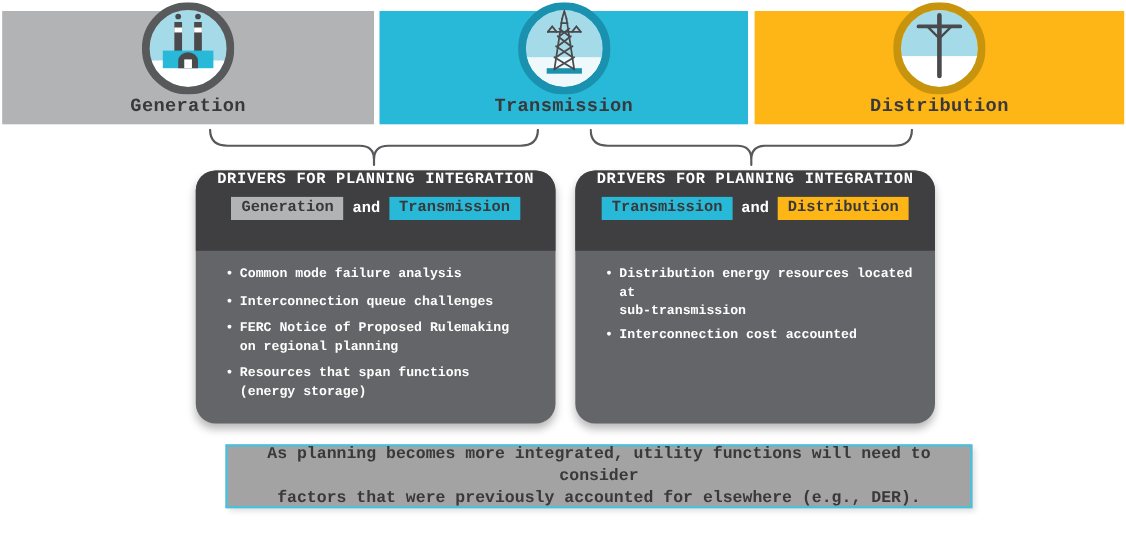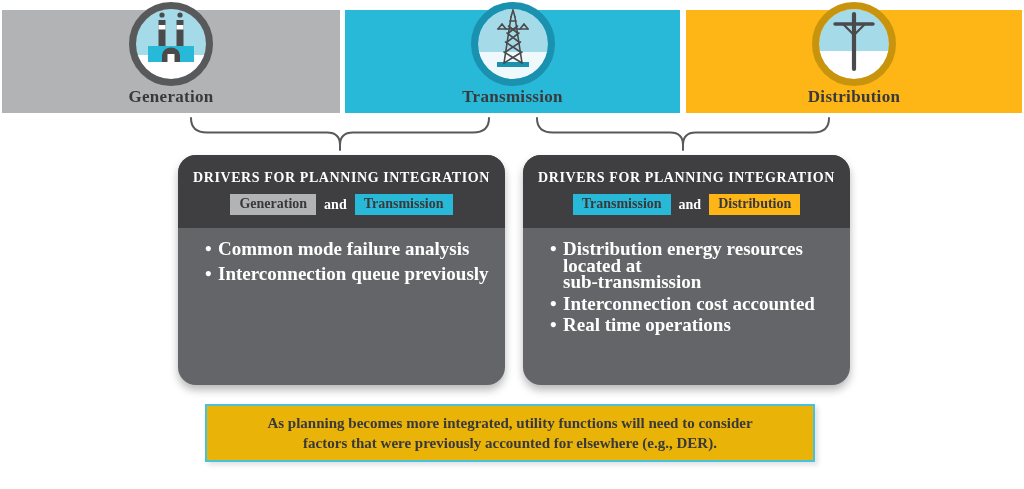--- a/index.html
+++ b/index.html
@@ -1,18 +1,18 @@
 <!DOCTYPE html>
 <html><head>
 <meta charset="utf-8">
 <style>
   html,body { margin:0; padding:0; background:#ffffff; }
   .stage {
     position:relative; width:1024px; height:489px; background:#ffffff;
-    font-family:Liberation Serif, serif; overflow:hidden;
+    font-family:Liberation Mono, monospace; overflow:hidden;
   }
   
   .banner { position:absolute; top:10px; height:103px; }
   .banner-gen  { left:2px;   width:338px; }
   .banner-trans{ left:345px; width:335px; }
   .banner-dist { left:686px; width:336px; }
   .sector-icon { position:absolute; top:-8px; left:50%; transform:translateX(-50%); width:84px; height:84px; }
   .banner-label {
     position:absolute; bottom:6px; left:0; width:100%; text-align:center;
     font-weight:bold; font-size:17px; letter-spacing:0.3px; color:#39393B;
@@ -24,42 +24,42 @@
   
   .card {
     position:absolute; top:155px; width:327px; height:230px;
     border-radius:18px; background:#646568;
     box-shadow:0 5px 8px rgba(0,0,0,0.28);
   }
   .card1 { left:178px; }
   .card2 { left:523px; }
   .card-header {
     height:73px; background:#3F3F41; border-radius:18px 18px 0 0;
-    box-sizing:border-box; padding-top:15px; text-align:center;
+    box-sizing:border-box; text-align:center;
   }
   .card-title {
     color:#ffffff; font-weight:bold; font-size:14px; letter-spacing:0.6px;
   }
   .badge-row { margin-top:8px; display:flex; justify-content:center; align-items:center; gap:8px; }
   .badge {
     font-weight:bold; font-size:14px; color:#39393B; padding:2px 9px 3px 9px;
   }
   .and-word { color:#ffffff; font-weight:bold; font-size:14px;text-align:right; }
   .card-body { margin:0; padding:13px 12px 0 26px; list-style:none; }
   .card-body li {
-    position:relative; color:#ffffff; font-size:19px; font-weight:bold;
+    position:relative; color:#ffffff; font-size:12px; font-weight:bold;
     line-height:16.5px; padding-left:14px; white-space:pre-line;
   }
   .card1 .card-body li { margin-bottom:8px; }
   .card2 .card-body li { margin-bottom:5px; }
   .card-body li::before { content:"\2022"; position:absolute; left:1px; }
   
   .note-box {
-    position:absolute; left:205px; top:404px; width:610px; height:58px;
-    box-sizing:border-box; background:#eab308; border:2px solid #45C3DE;
+    position:absolute; left:205px; top:404px; width:679px; height:58px;
+    box-sizing:border-box; background:#a3a3a3; border:2px solid #45C3DE;
     display:flex; align-items:center; justify-content:center; text-align:center;
     font-weight:bold; font-size:15px; line-height:20px; color:#39393B;
     padding:22px 16px; white-space:pre-line;
     box-shadow:3px 3px 5px rgba(0,0,0,0.12);
   }
 </style>
 </head>
 <body>
 
 <div class="stage">
@@ -148,37 +148,40 @@
     <div class="card-header" style="background: rgb(63, 63, 65);">
       <div class="card-title">DRIVERS FOR PLANNING INTEGRATION</div>
       <div class="badge-row">
         <span class="badge" style="background: rgb(177, 179, 180);">Generation</span>
         <span class="and-word">and</span>
         <span class="badge" style="background: rgb(41, 185, 216);">Transmission</span>
       </div>
     </div>
     <ul class="card-body">
       <li>Common mode failure analysis</li>
-      <li>Interconnection queue previously</li>
+      <li>Interconnection queue challenges</li>
+      <li>FERC Notice of Proposed Rulemaking
+on regional planning</li>
+      <li>Resources that span functions
+(energy storage)</li>
     </ul>
   </div>
 
   <div class="card card2">
     <div class="card-header" style="background: rgb(63, 63, 65);">
       <div class="card-title">DRIVERS FOR PLANNING INTEGRATION</div>
       <div class="badge-row">
         <span class="badge" style="background: rgb(41, 185, 216);">Transmission</span>
         <span class="and-word">and</span>
         <span class="badge" style="background: rgb(253, 182, 21);">Distribution</span>
       </div>
     </div>
     <ul class="card-body">
       <li>Distribution energy resources located at
 sub-transmission</li>
       <li>Interconnection cost accounted</li>
-      <li>Real time operations</li>
     </ul>
   </div>
 
   <div class="note-box">As planning becomes more integrated, utility functions will need to consider
 factors that were previously accounted for elsewhere (e.g., DER).</div>
 
 </div>
 
 </body></html>

